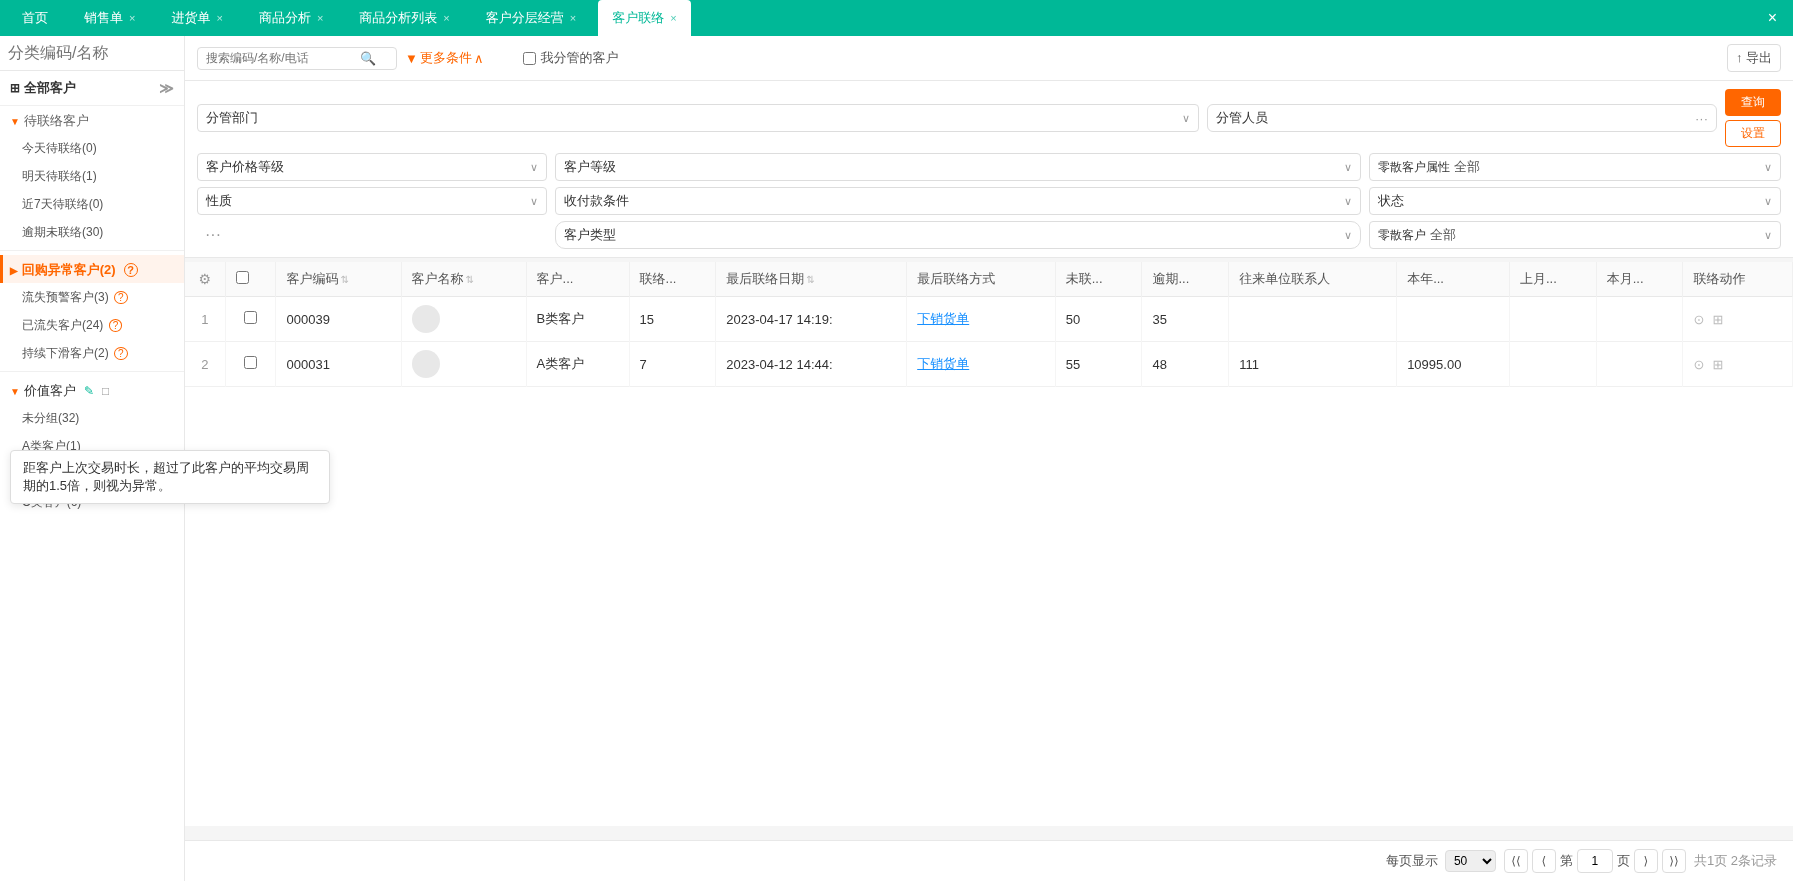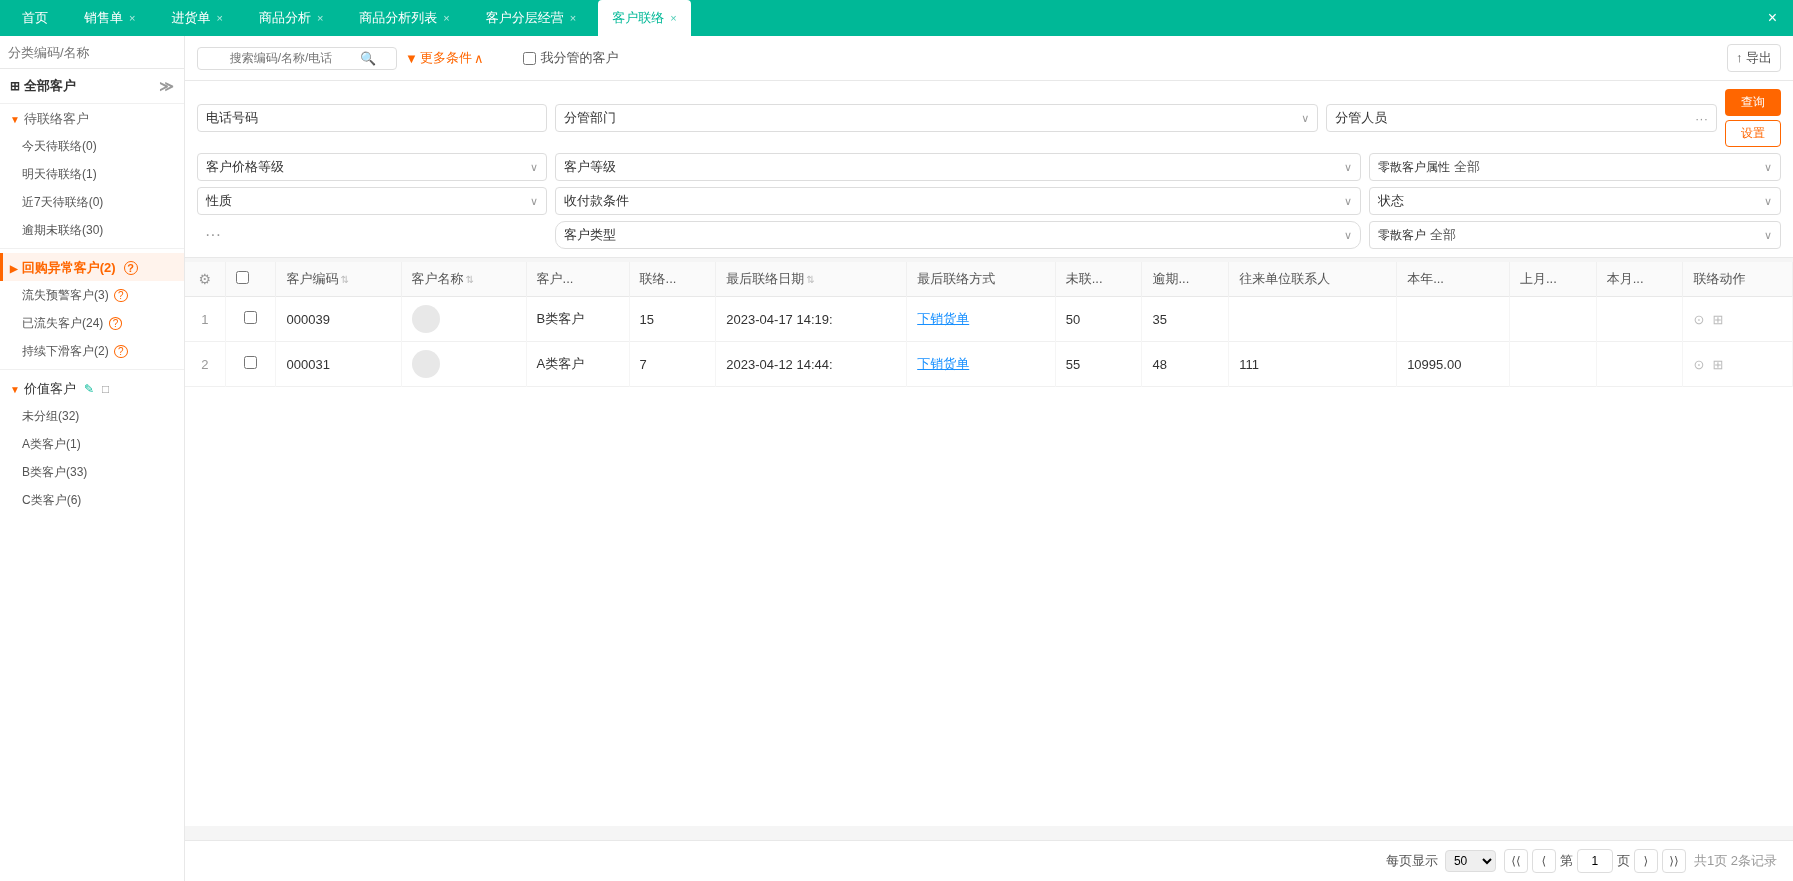--- a/index.html
+++ b/index.html
@@ -62,21 +62,21 @@
     .sidebar-search {
       padding: 8px;
       border-bottom: 1px solid #e8e8e8;
       display: flex;
       align-items: center;
       gap: 4px;
     }
     .sidebar-search input {
       border: none;
       outline: none;
-      font-size: 13px;
+      font-size: 16px;
       flex: 1;
       color: #0f172a;
     }
     .sidebar-search .search-icon {
       color: #999;
       font-size: 14px;
     }
     .sidebar-section-header {
       display: flex;
       align-items: center;
@@ -164,21 +164,20 @@
       display: flex;
       align-items: center;
       gap: 4px;
     }
     .filter-bar .search-input input {
       border: none;
       outline: none;
       font-size: 12px;
       color: #999;
       width: 150px;
-      text-align: center;
     }
     .filter-bar .more-conditions {
       color: #f60;
       font-size: 12px;
       cursor: pointer;
       display: flex;
       align-items: center;
       gap: 2px;
     }
     .filter-bar .my-customers {
@@ -507,28 +506,25 @@
       </div>
       <div class="spacer"></div>
       <div class="export-btn">
         <span>↑ 导出</span>
       </div>
     </div>
 
     <div class="advanced-filter">
 
       <div class="filter-row">
-        <div class="filter-field" style="min-width:350px;max-width:350px;">
-          <span class="label">电话号码</span>
-        </div>
         <div class="filter-field" style="flex:2;">
           <span class="label">分管部门</span>
           <span class="chevron">∨</span>
         </div>
-        <div class="filter-field" style="flex:1;">
+        <div class="filter-field" style="flex:1;border-radius:6px;">
           <span class="label">分管人员</span>
           <span style="margin-left:auto;color:#999;cursor:pointer;">···</span>
         </div>
         <div class="filter-btn-group">
           <button class="btn-query">查询</button>
           <button class="btn-settings">设置</button>
         </div>
       </div>
 
       <div class="filter-row">
@@ -571,20 +567,23 @@
           <span class="chevron">∨</span>
         </div>
         <div class="inline-select" style="flex:1;display:flex;align-items:center;padding:4px 8px;border:1px solid #ddd;border-radius:4px;">
           <span class="label">零散客户</span>
           <span style="flex:1;color:#555;">全部</span>
           <span style="color:#999;font-size:11px;">∨</span>
         </div>
       </div>
     </div>
 
+    <div class="tooltip-popup" style="position:absolute;left:10px;top:450px;z-index:200;">
+      <span>距客户上次交易时长，超过了此客户的平均交易周期的1.5倍，则视为异常。</span>
+    </div>
 
     <div class="table-wrapper">
       <table>
         <thead>
           <tr>
             <th class="col-gear">
               <span class="gear-icon">⚙</span>
             </th>
             <th class="checkbox-cell">
               <input type="checkbox" style="">

